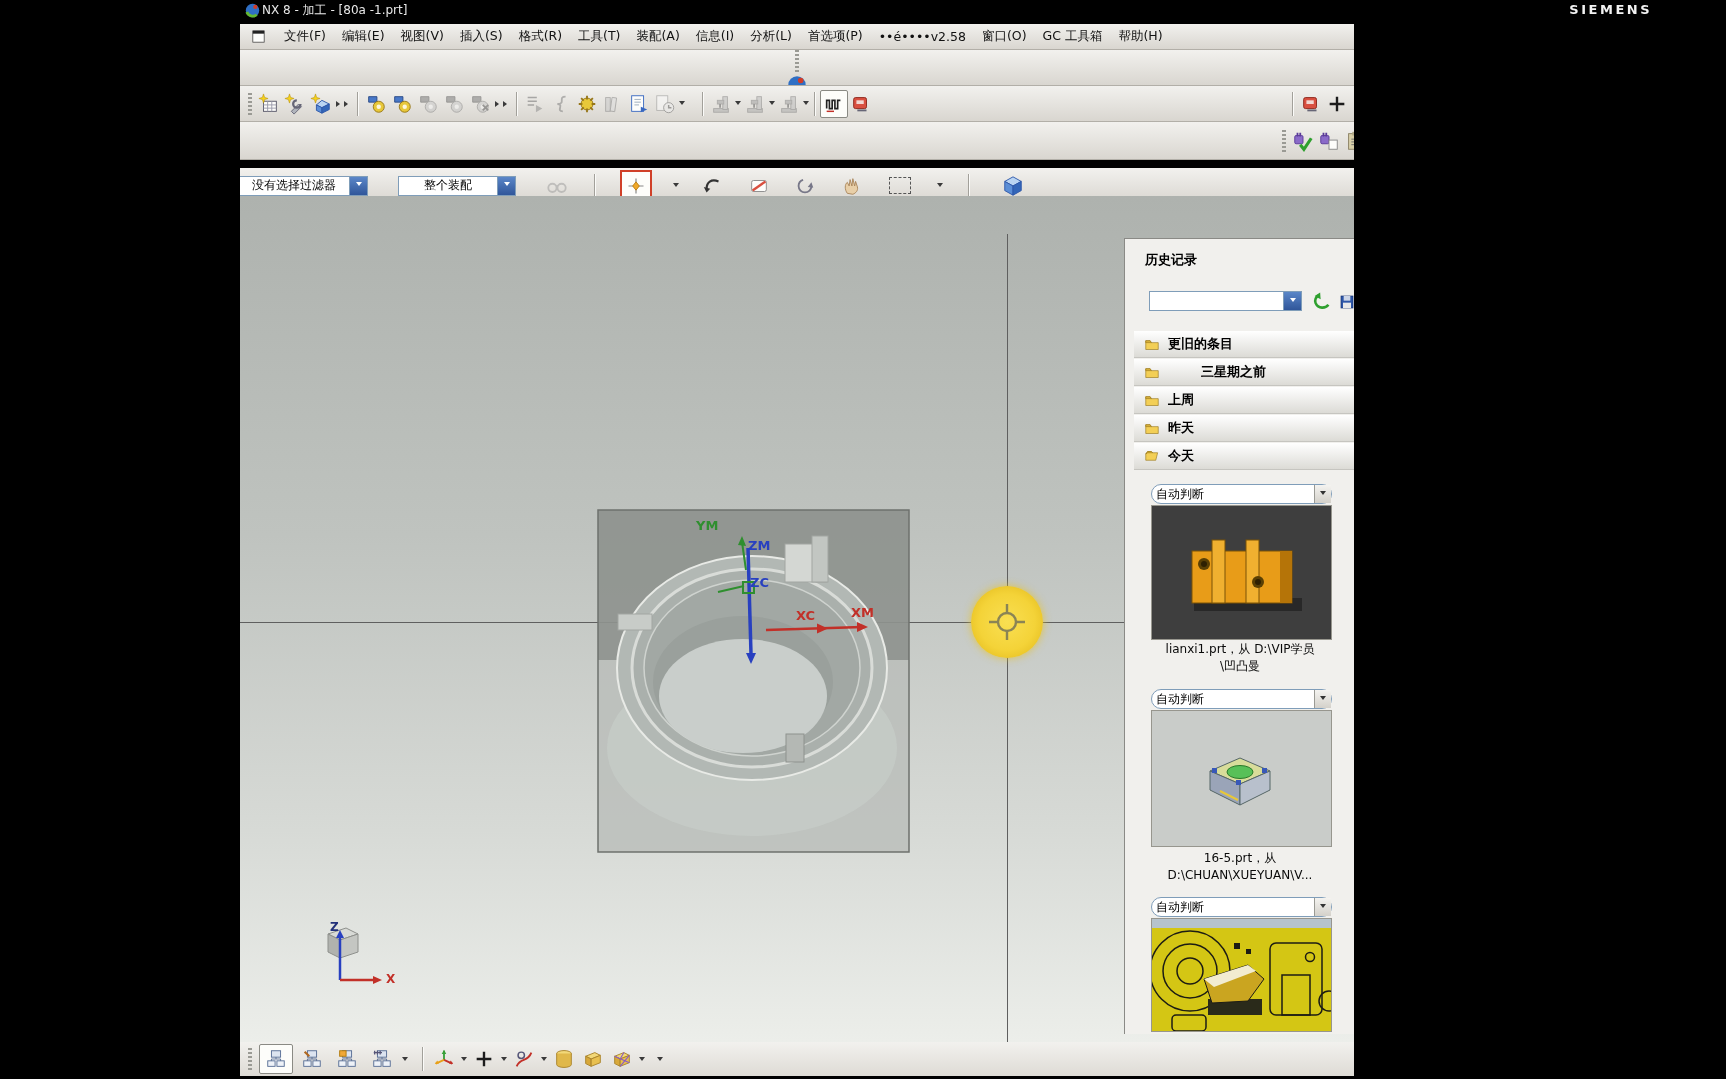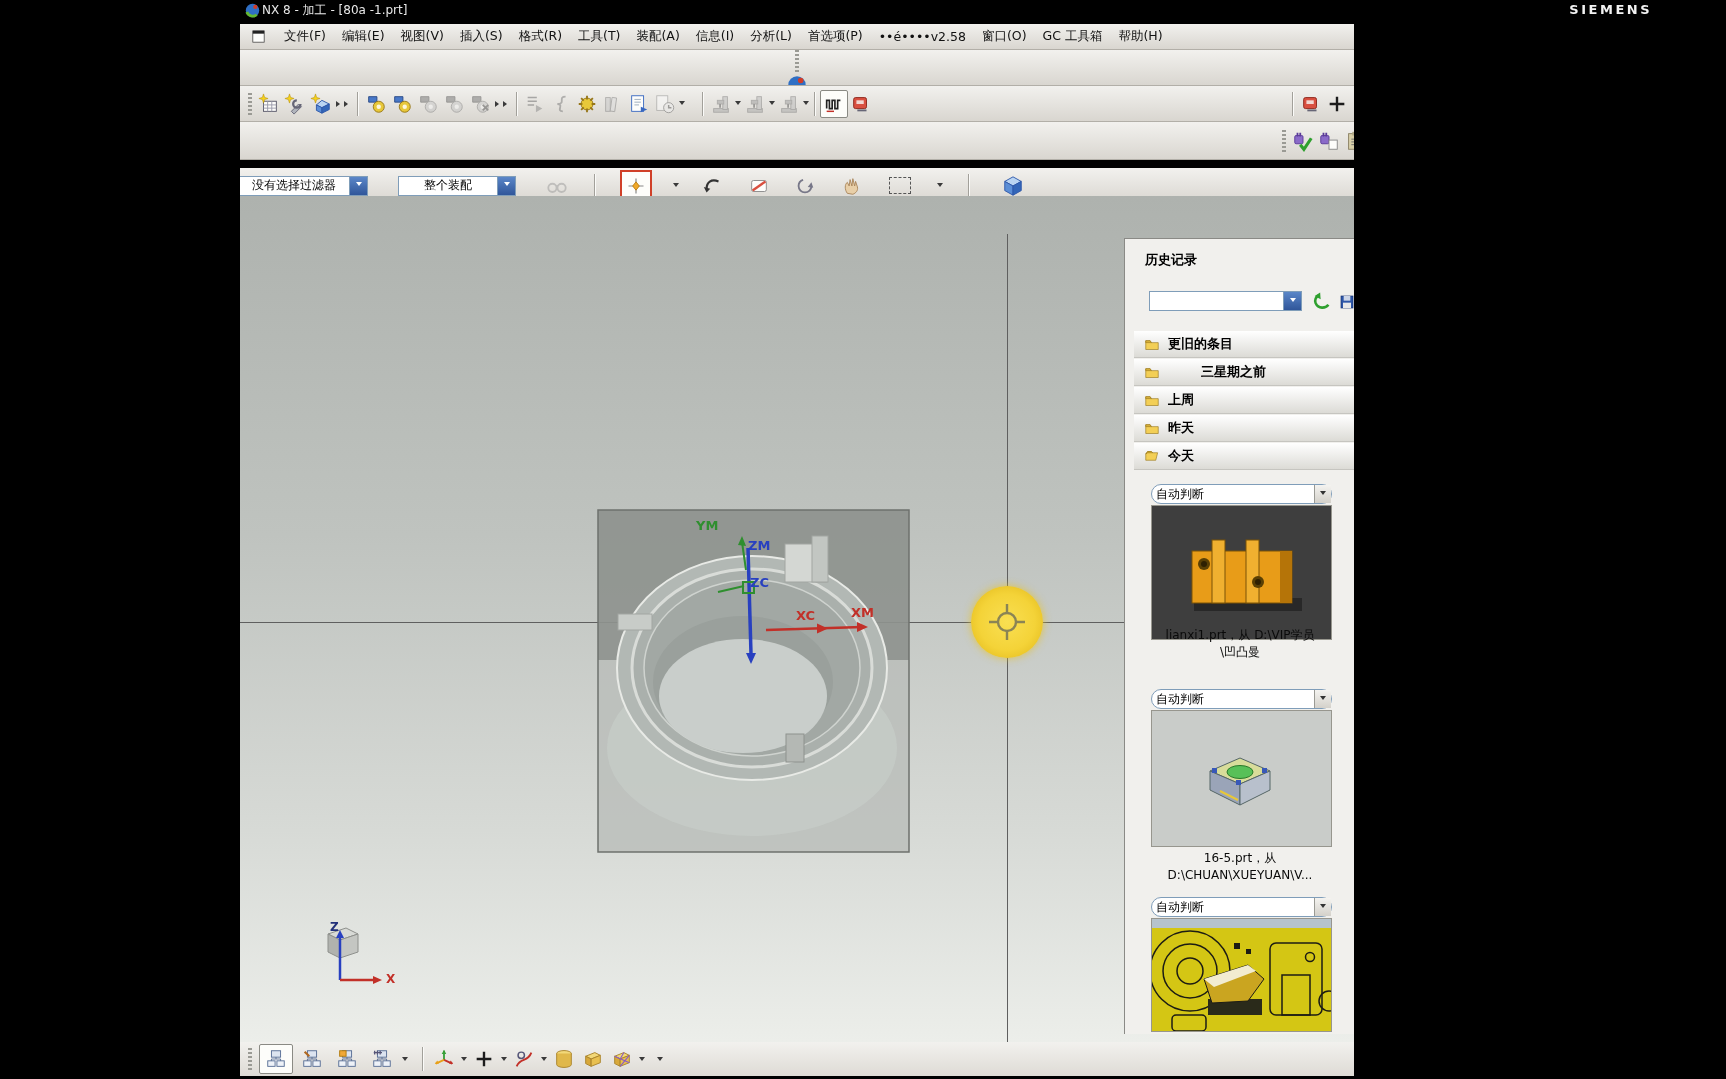--- a/index.html
+++ b/index.html
@@ -836,21 +836,21 @@
           <rect x="40" y="45" width="100" height="52" fill="#e89c18" stroke="#7a5206"></rect>
           <rect x="60" y="34" width="13" height="63" fill="#f0b030" stroke="#7a5206"></rect>
           <rect x="94" y="34" width="13" height="63" fill="#f0b030" stroke="#7a5206"></rect>
           <rect x="128" y="45" width="12" height="52" fill="#b57408"></rect>
           <circle cx="52" cy="58" r="6" fill="#5a4004"></circle>
             <circle cx="52" cy="58" r="3" fill="#2e2002"></circle>
           <circle cx="106" cy="76" r="6" fill="#5a4004"></circle>
             <circle cx="106" cy="76" r="3" fill="#2e2002"></circle>
         </svg>
       </div>
-      <div class="cap" style="top:388px;">
+      <div class="cap" style="top:402px;">
         <div>lianxi1.prt，从 D:\VIP学员</div>
         <div>\凹凸曼</div>
       </div>
 
       <div class="combo icombo" style="top:450px;height:20px;">
         <span class="val">自动判断</span>
         <span class="ddbtn2">
             <span class="caret"></span>
           </span>
       </div>

